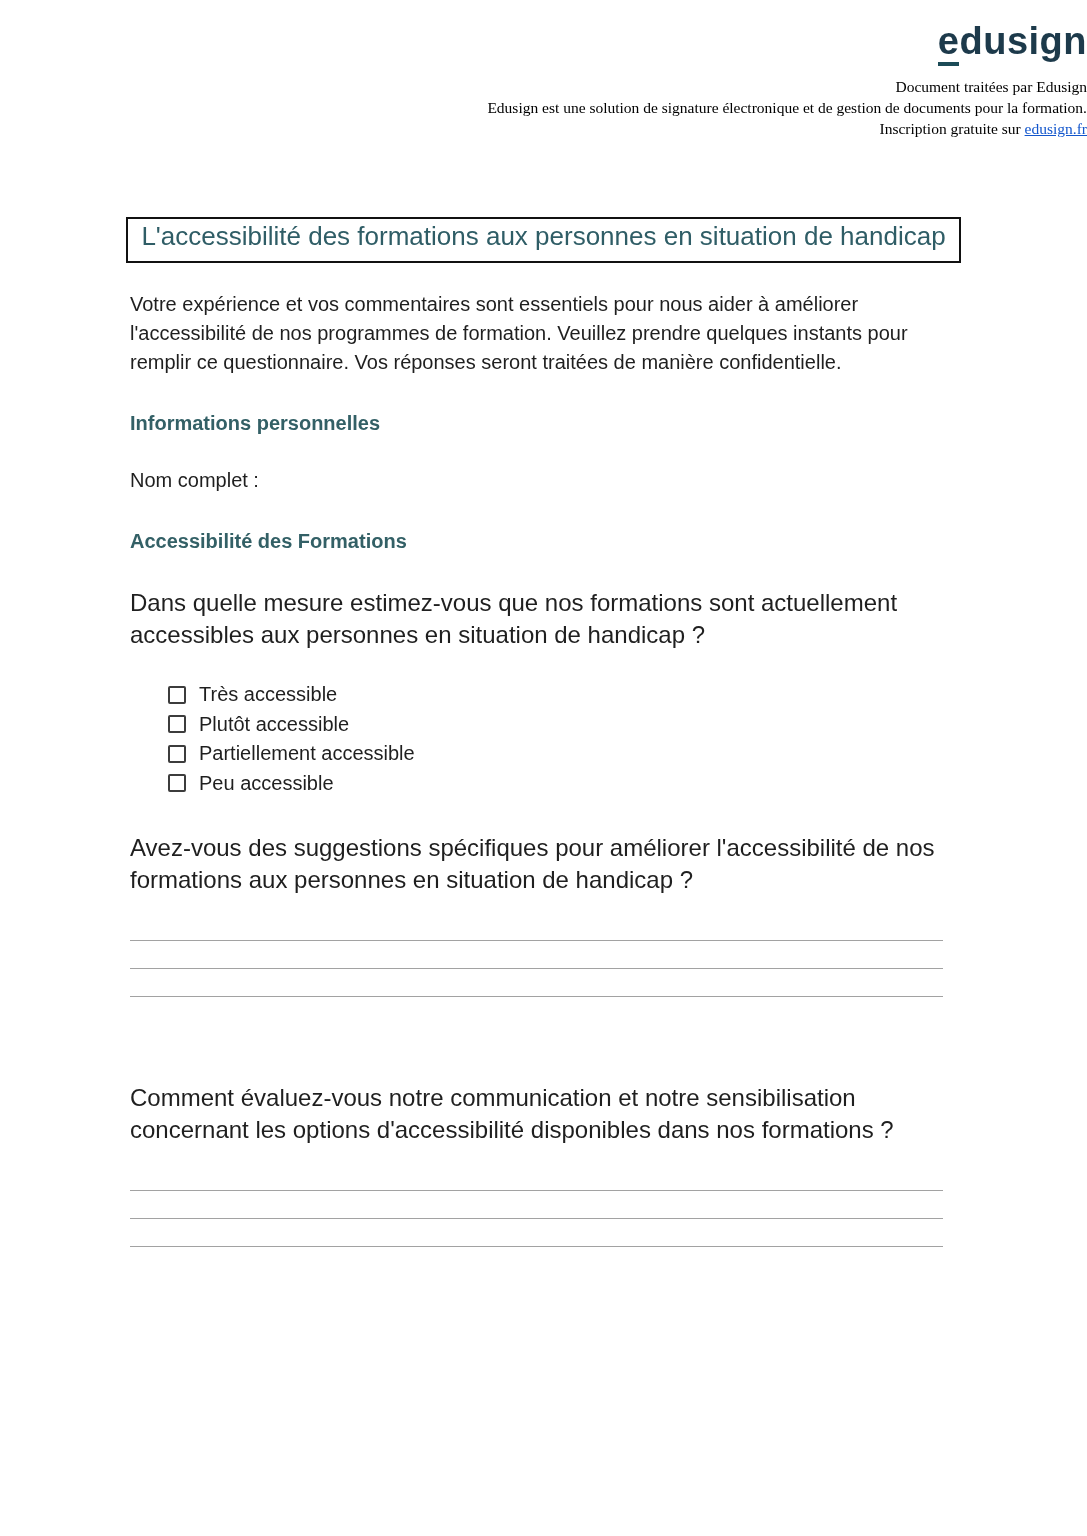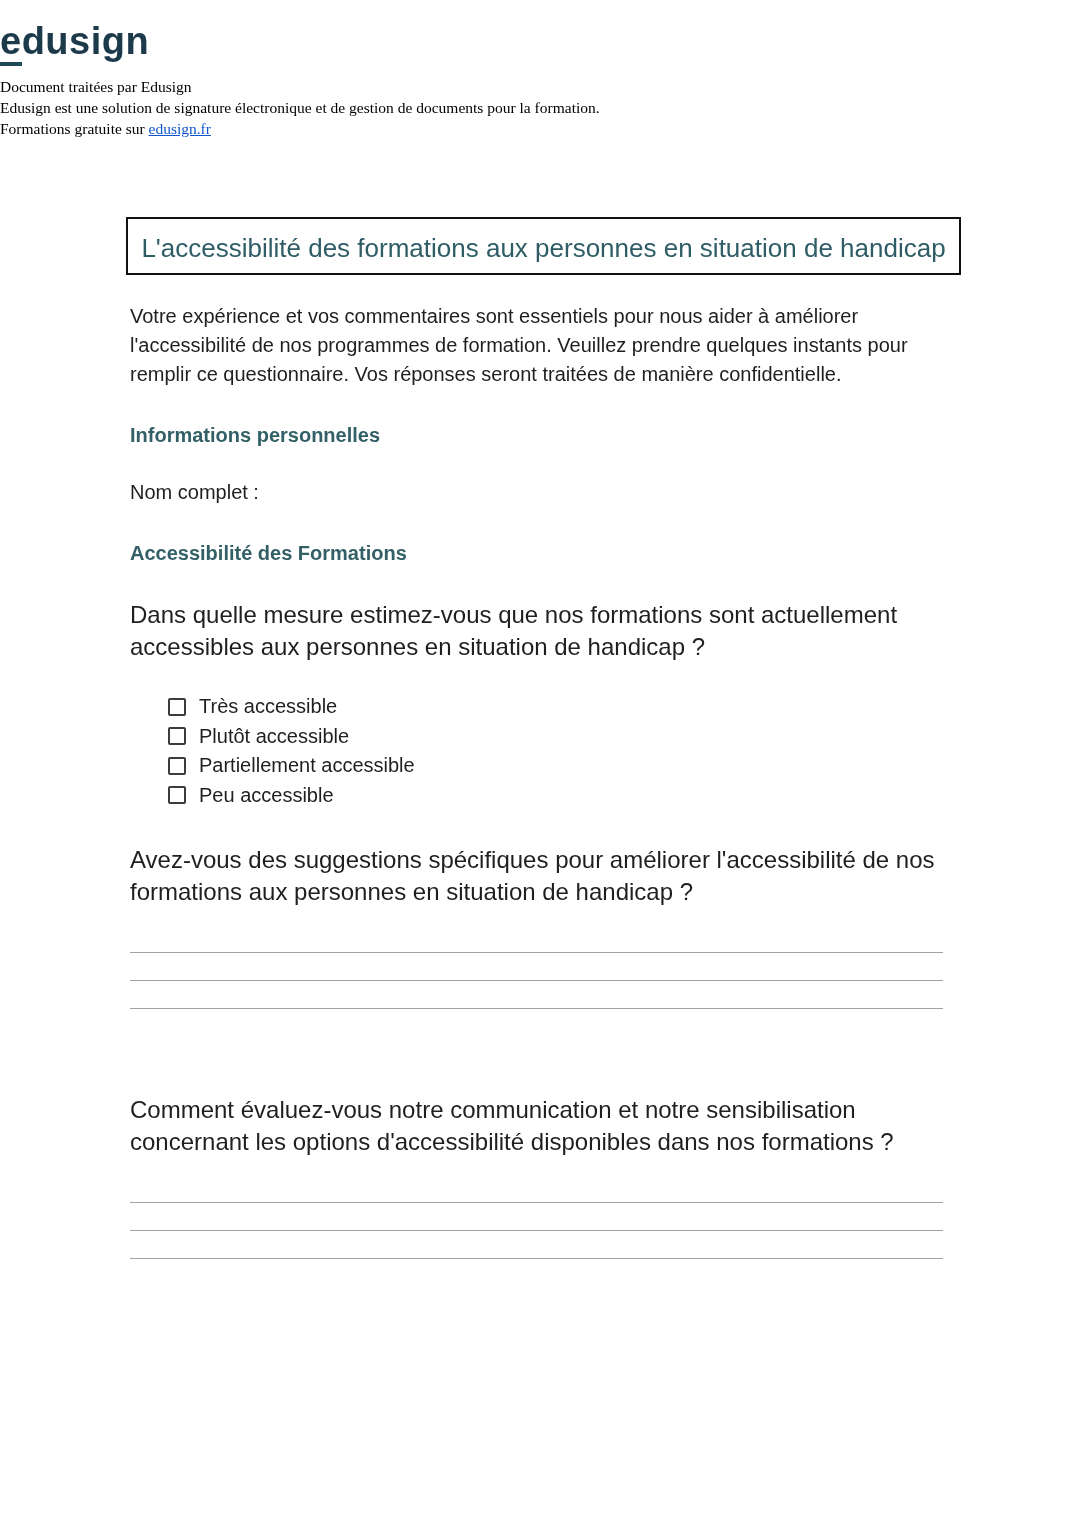--- a/index.html
+++ b/index.html
@@ -7,21 +7,21 @@
     width: 1087px;
     height: 1536px;
     background: #ffffff;
     font-family: "Liberation Sans", sans-serif;
     color: #1f1f1f;
     overflow: hidden;
   }
   .page { width: 1087px; height: 1536px; position: relative; }
 
   
-  .header { text-align: left; padding-top: 20px; }
+  .header { text-align: right; padding-top: 20px; }
   .logo {
     font-size: 38px;
     font-weight: 700;
     color: #1d3a4b;
     letter-spacing: 0.5px;
     display: inline-block;
   }
   .logo .logo-e {
     border-bottom: 4px solid #1c4b57;
     padding-bottom: 0px;
@@ -40,21 +40,21 @@
   }
 
   
   .content { padding: 0 144px 16px 130px; }
 
   
   .title-box {
     margin: 78px auto 0 auto;
     width: 811px;
     border: 2px solid #111111;
-    padding: 14px 10px 9px 10px;
+    padding: 2px 10px 9px 10px;
     text-align: center;
     font-size: 26px;
     color: #2f5d66;
   }
 
   .intro {
     margin: 27px 0 0 0;
     font-size: 20px;
     line-height: 29px;
   }
@@ -102,21 +102,21 @@
 <body>
 
 <div class="page">
 
   <div class="header">
     <div class="logo"><span class="logo-e">e</span><span>dusign</span></div>
     <div class="tagline">
       <div>Document traitées par Edusign</div>
       <div>Edusign est une solution de signature électronique et de gestion de documents pour la formation.</div>
       <div>
-        <span>Formations gratuite sur</span>
+        <span>Inscription gratuite sur</span>
         <a>edusign.fr</a>
       </div>
     </div>
   </div>
 
   <div class="title-box">L'accessibilité des formations aux personnes en situation de handicap</div>
 
   <div class="content">
 
     <p class="intro">Votre expérience et vos commentaires sont essentiels pour nous aider à améliorer l'accessibilité de nos programmes de formation. Veuillez prendre quelques instants pour remplir ce questionnaire. Vos réponses seront traitées de manière confidentielle.</p>

